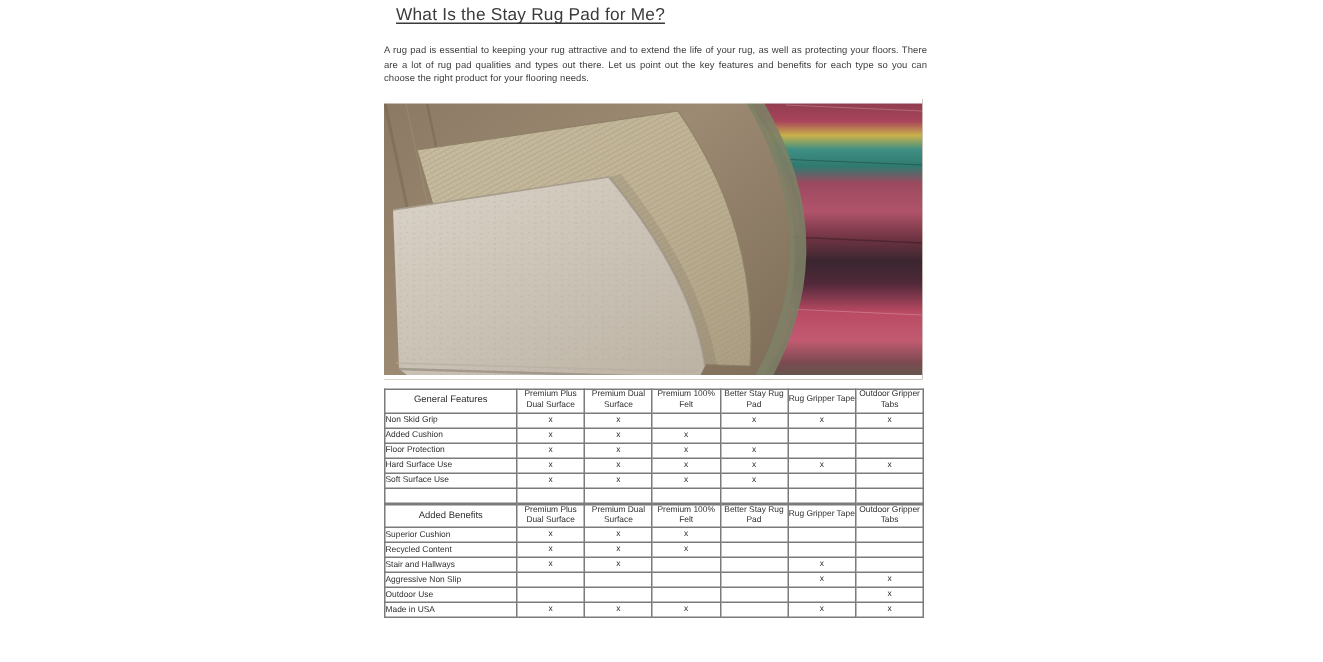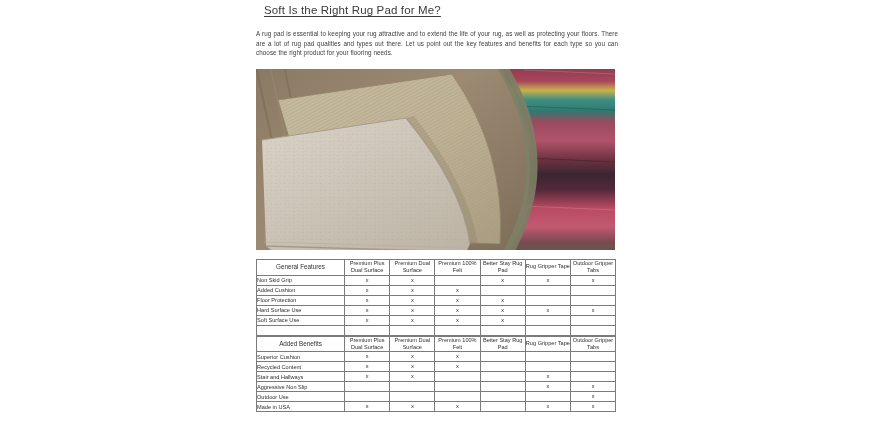--- a/index.html
+++ b/index.html
@@ -103,21 +103,21 @@
   
   col.c0 { width: 88px; }
   col.cx { width: 45.2px; }
 </style>
 </head>
 <body>
 
 <div id="page">
   <div id="content">
 
-    <h1 class="doc-title">Soft Is the Right Rug Pad for Me?</h1>
+    <h1 class="doc-title">What Is the Stay Rug Pad for Me?</h1>
 
     <p class="intro"> A rug pad is essential to keeping your rug attractive and to extend the life of your rug, as well as protecting your floors. There are a lot of rug pad qualities and types out there.  Let us point out the key features and benefits for each type so you can choose the right product for your flooring needs.</p>
 
     <div class="photo-wrap">
       <svg width="359" height="187" viewBox="0 0 359 187" xmlns="http://www.w3.org/2000/svg">
         <defs>
           <linearGradient id="gFloor" x1="0" y1="0" x2="1" y2="0.6">
             <stop offset="0" stop-color="#8b7963"></stop>
             <stop offset="0.45" stop-color="#9c8a73"></stop>
             <stop offset="1" stop-color="#7d6c57"></stop>

